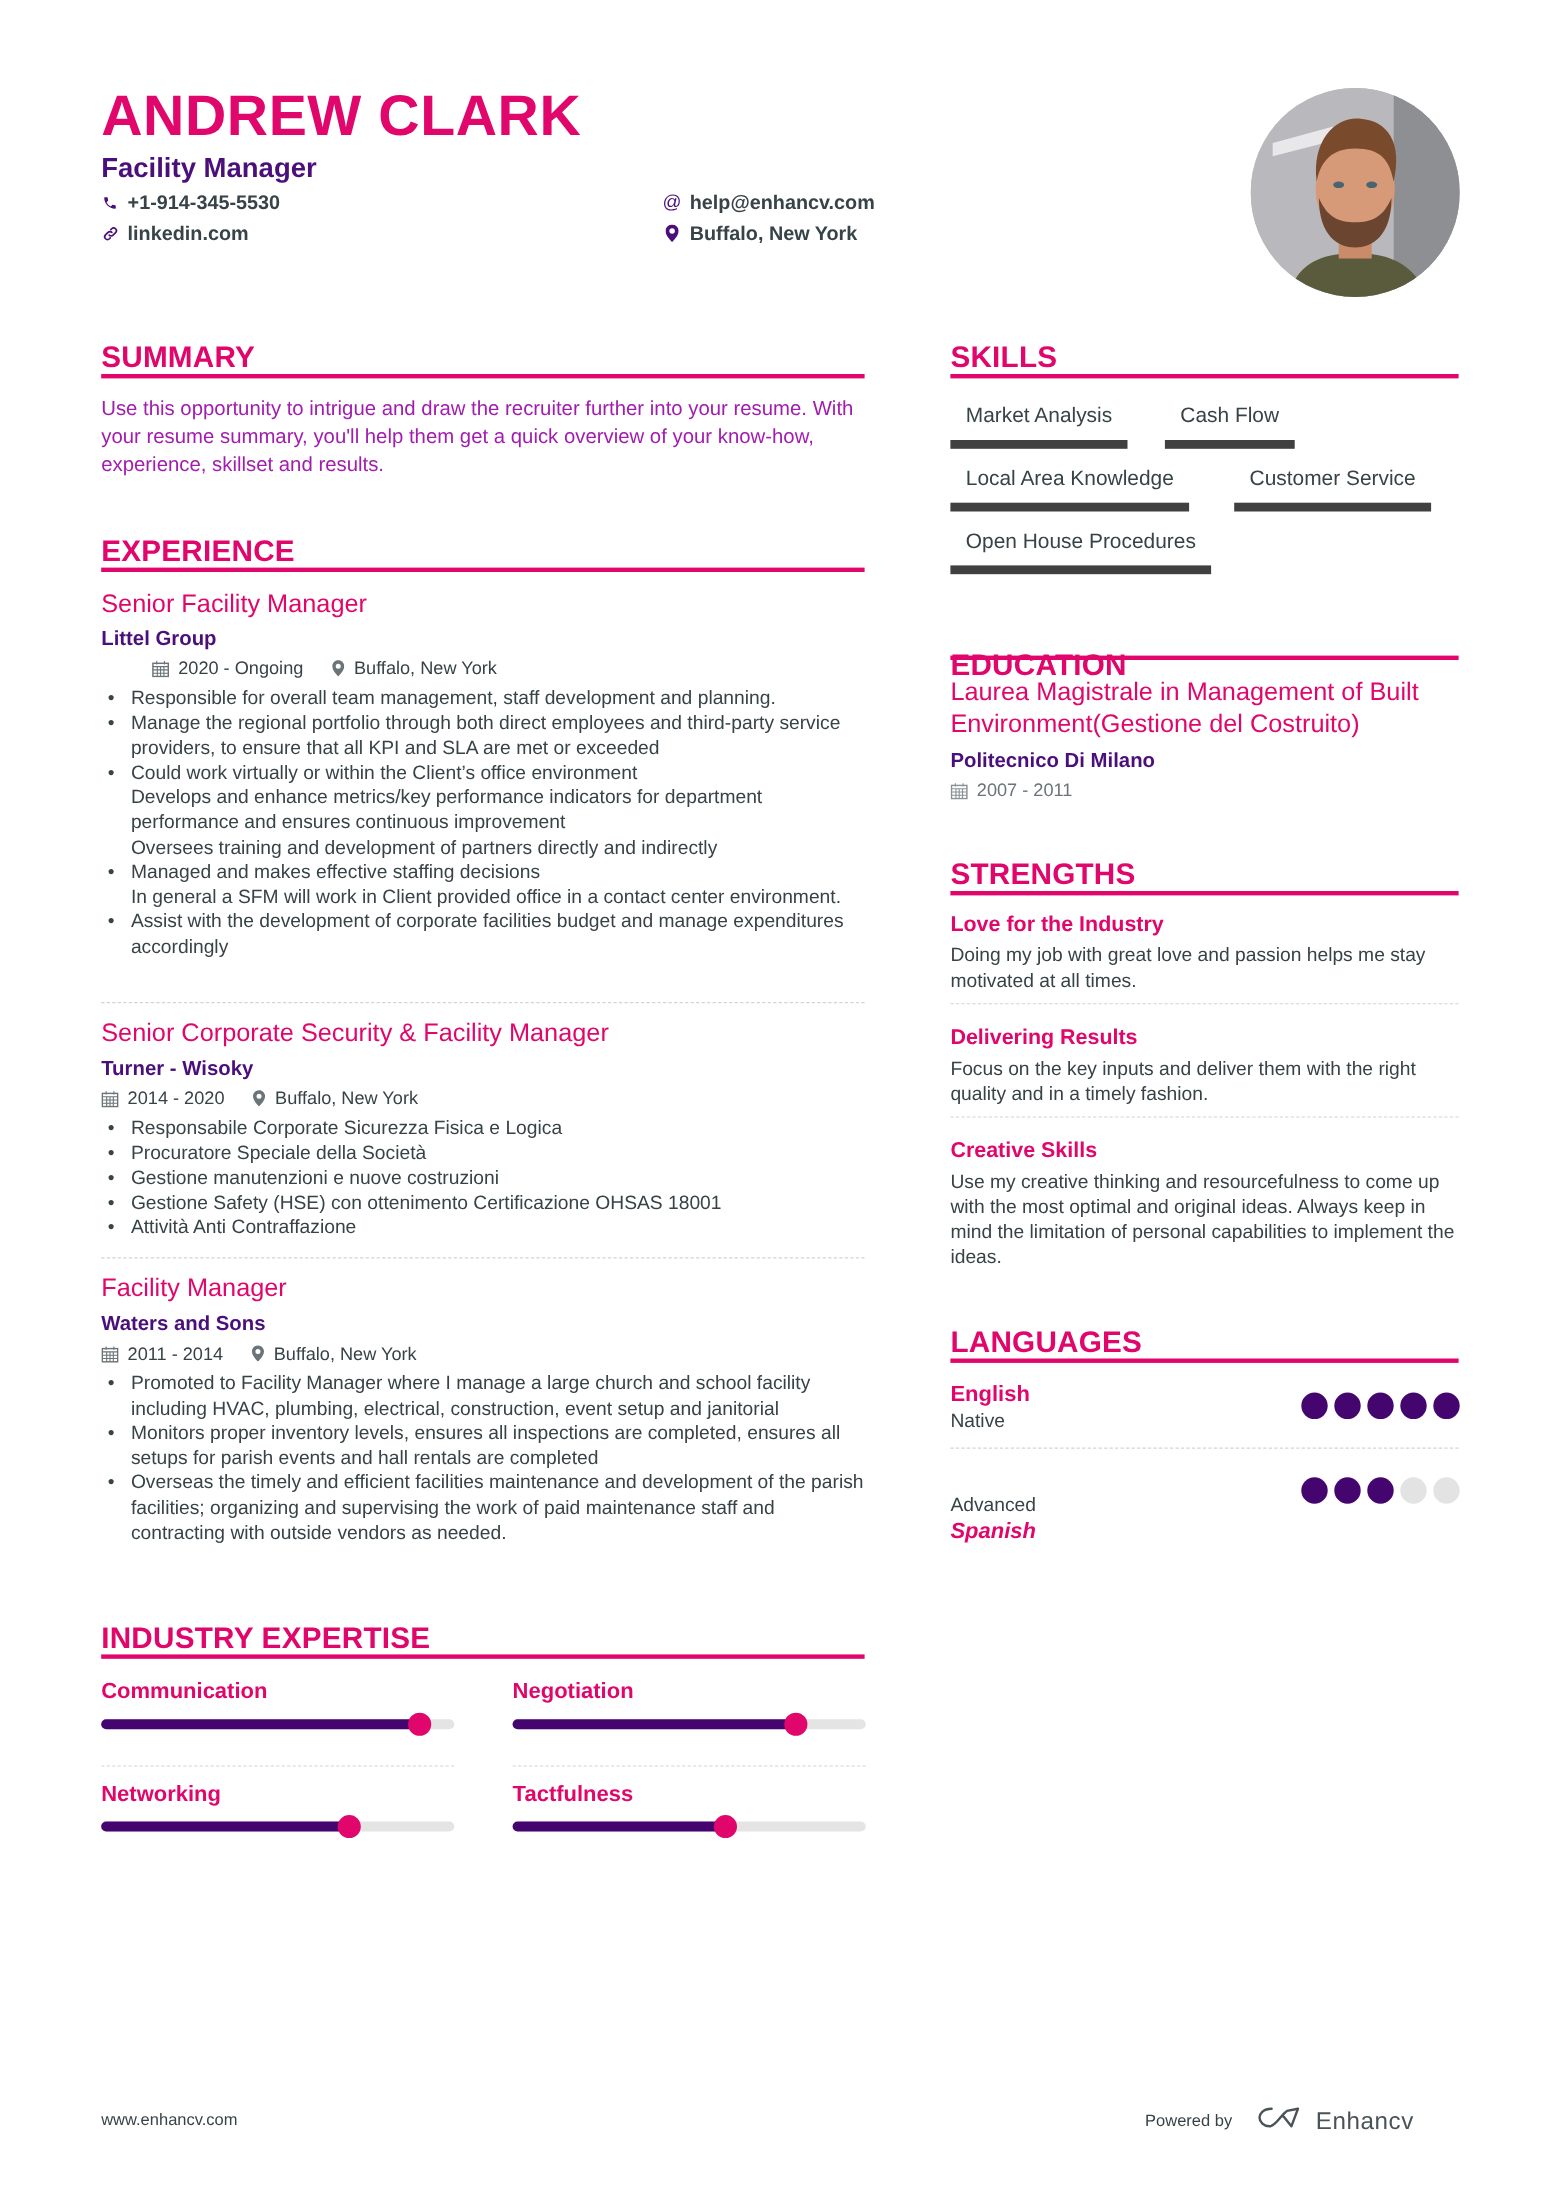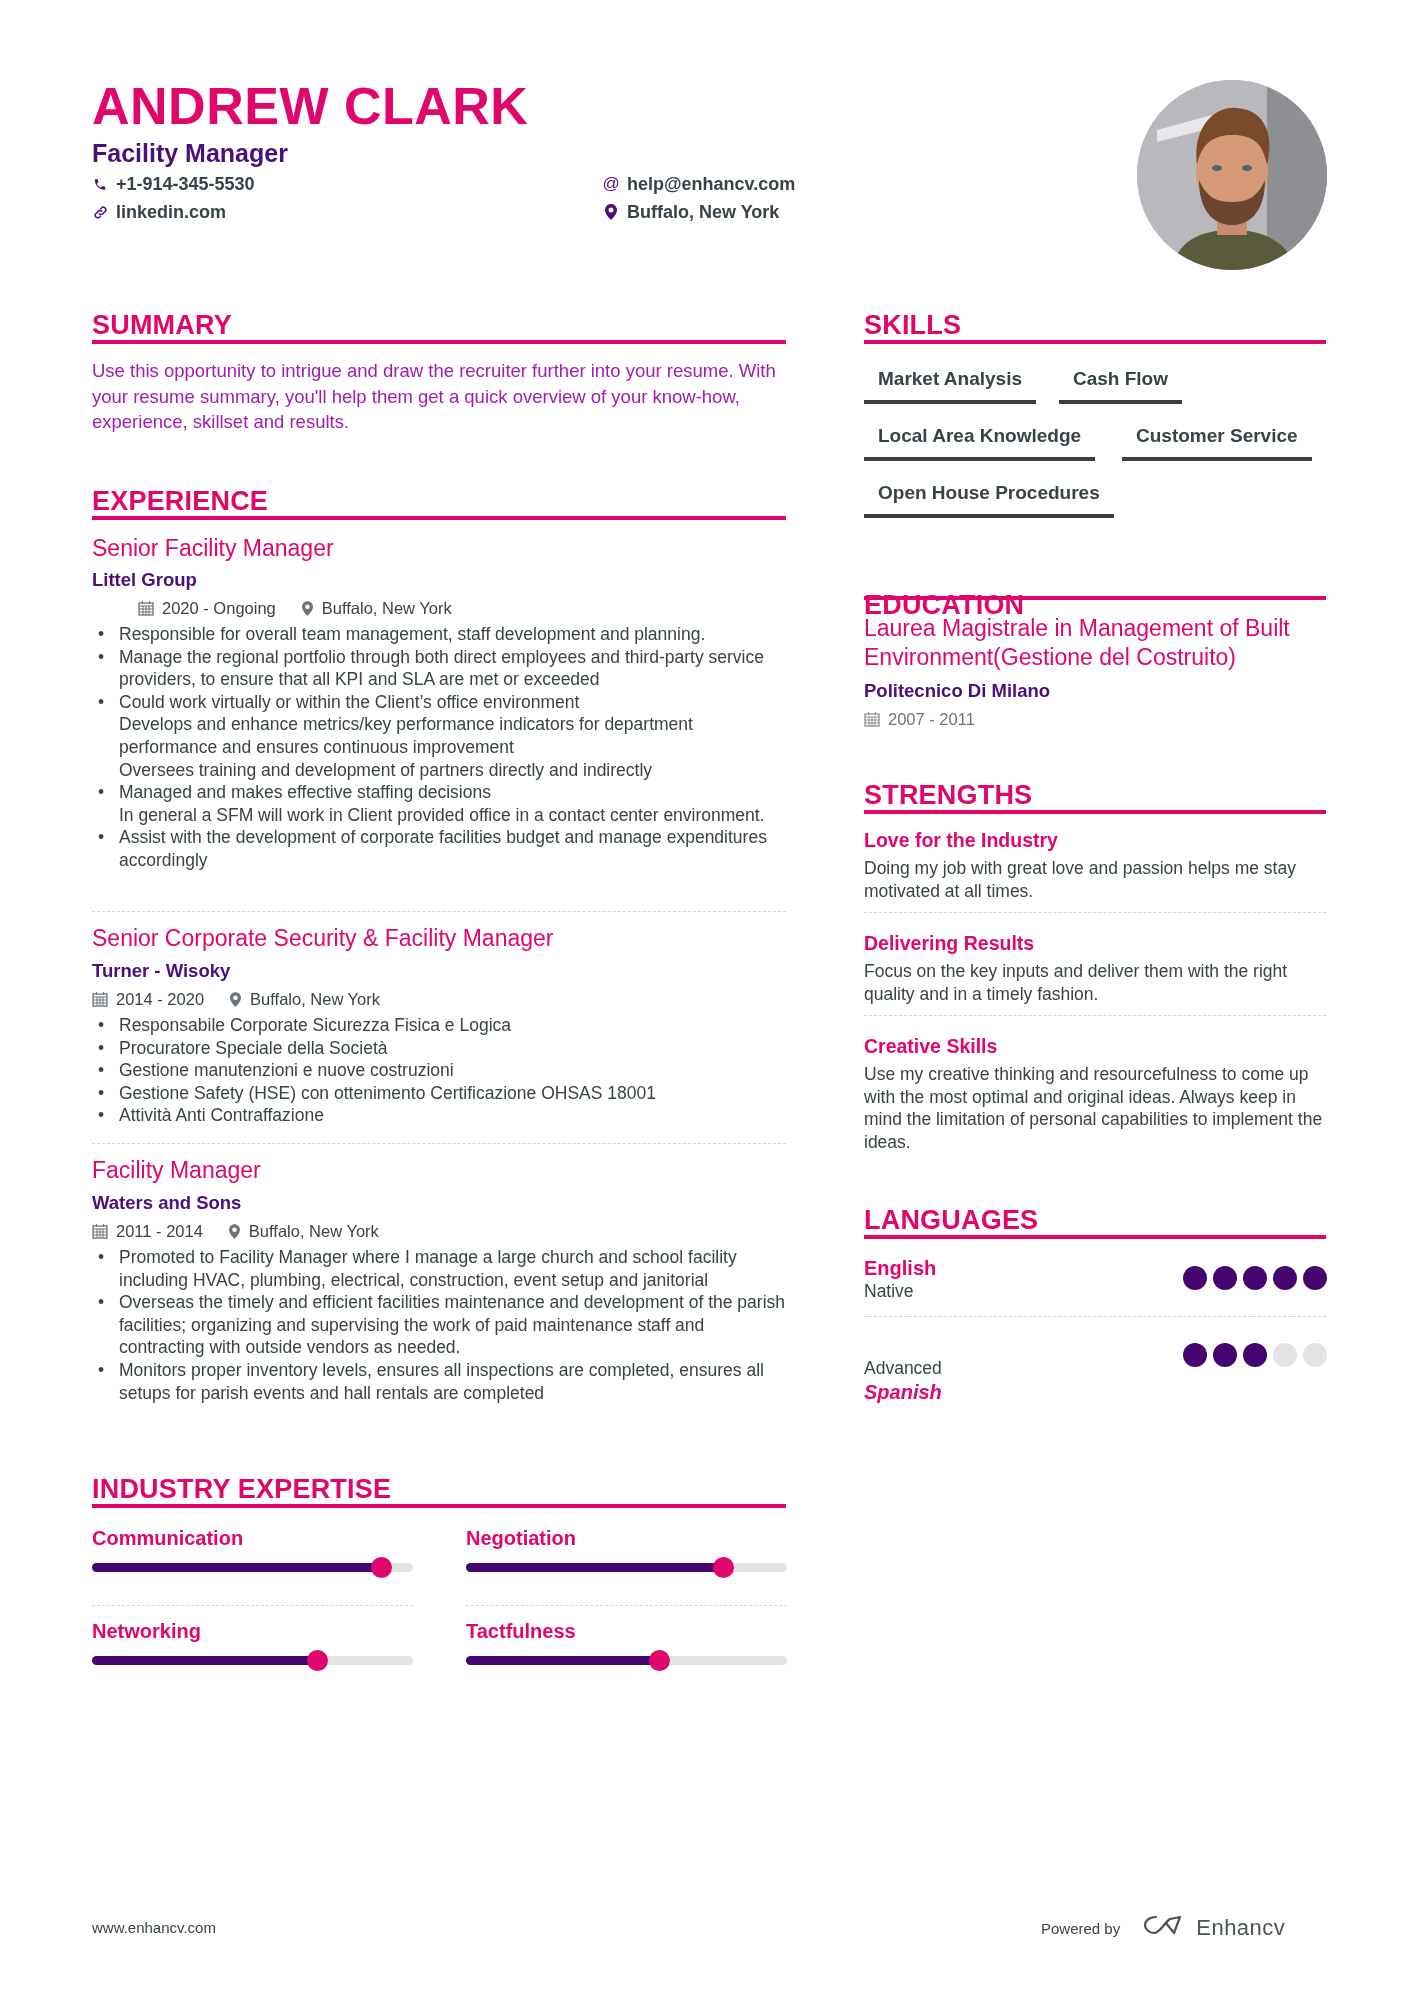--- a/index.html
+++ b/index.html
@@ -25,21 +25,21 @@
   .company { position: absolute; left: 92px; font-size: 18.5px; font-weight: 700; color: #4a0f7a; line-height: 22px; }
   .meta { position: absolute; left: 92px; font-size: 16.5px; color: #384347; line-height: 20px; display: flex; align-items: center; }
   .meta .ic { display: inline-block; width: 16px; height: 16px; margin-right: 8px; color: #6b7478; }
   .meta .gap { width: 26px; }
   .bullets { position: absolute; left: 92px; width: 700px; list-style: none; font-size: 17.5px; line-height: 22.6px; color: #384347; }
   .bullets li { position: relative; padding-left: 27px; }
   .bullets li.b::before { content: "•"; position: absolute; left: 6px; top: 0; color: #384347; }
   .dash-sep { position: absolute; height: 0; border-top: 1.5px dashed #d4d4d4; }
 
   
-  .skill { position: absolute; font-size: 19px; font-weight: 700; color: #384347; line-height: 24px; padding: 0 14px 9px 14px; border-bottom: 4px solid #404040; }
+  .skill { position: absolute; font-size: 19px; font-weight: 400; color: #384347; line-height: 24px; padding: 0 14px 9px 14px; border-bottom: 8px solid #404040; }
 
   
   .degree { position: absolute; left: 864px; top: 614px; width: 470px; font-size: 23px; color: #e0066b; line-height: 29px; }
   .school { position: absolute; left: 864px; top: 680px; font-size: 18.5px; font-weight: 700; color: #4a0f7a; line-height: 22px; }
 
   
   .str-title { position: absolute; left: 864px; font-size: 19.5px; font-weight: 700; color: #e0066b; line-height: 24px; }
   .str-text { position: absolute; left: 864px; width: 462px; font-size: 17.5px; color: #384347; line-height: 22.6px; }
 
   
@@ -190,22 +190,22 @@
     <span class="gap"></span>
     <span class="ic" style="width:12px;">
       <svg width="11" height="15" viewBox="0 0 24 32">
           <path fill="#6b7478" d="M12 0C5.4 0 0 5.4 0 12c0 9 12 20 12 20s12-11 12-20C24 5.4 18.6 0 12 0zm0 17a5 5 0 1 1 0-10 5 5 0 0 1 0 10z"></path>
         </svg>
     </span>
     <span>Buffalo, New York</span>
   </div>
   <ul class="bullets" style="top:1246px;">
     <li class="b">Promoted to Facility Manager where I manage a large church and school facility including HVAC, plumbing, electrical, construction, event setup and janitorial</li>
+    <li class="b">Monitors proper inventory levels, ensures all inspections are completed, ensures all setups for parish events and hall rentals are completed</li>
     <li class="b">Overseas the timely and efficient facilities maintenance and development of the parish facilities; organizing and supervising the work of paid maintenance staff and contracting with outside vendors as needed.</li>
-    <li class="b">Monitors proper inventory levels, ensures all inspections are completed, ensures all setups for parish events and hall rentals are completed</li>
   </ul>
 
   <div class="section-title" style="left:92px; top:1474px;">INDUSTRY EXPERTISE</div>
   <div class="section-rule" style="left:92px; top:1504px; width:694px;"></div>
 
   <div class="exp-label" style="left:92px; top:1526px;">Communication</div>
   <div class="track" style="left:92px; top:1563px;">
     <div class="fill" style="width:90%;"></div>
     <div class="thumb" style="left:90%;"></div>
   </div>

